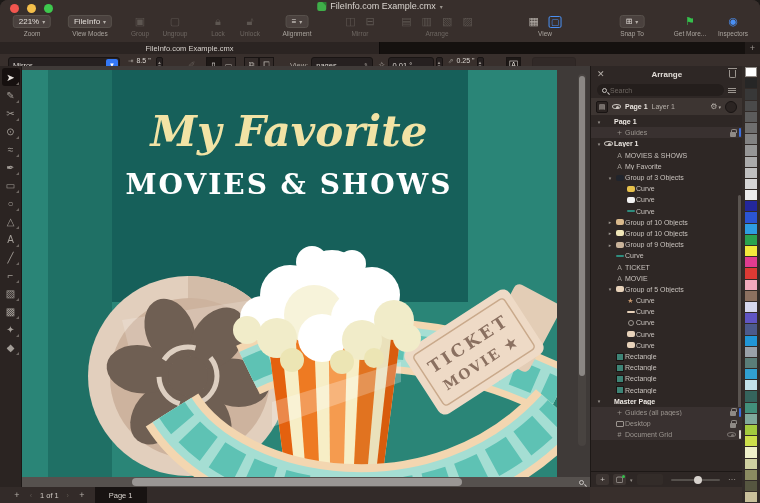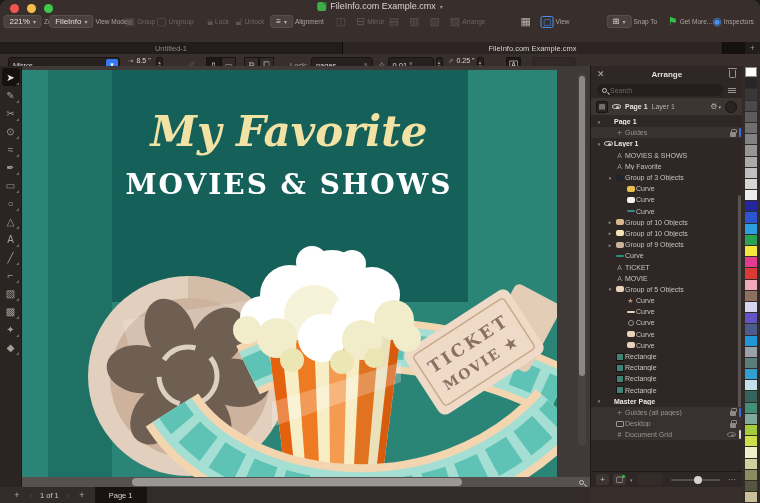--- a/index.html
+++ b/index.html
@@ -11,21 +11,21 @@
   
   .titlebar { position:absolute; left:0; top:0; width:760px; height:14px; background:#382f2c; }
   .tl { position:absolute; top:4px; width:9px; height:9px; border-radius:50%; }
   .tl.red{ left:10px; background:#f2564f; } .tl.yel{ left:27px; background:#f5bf4ataupe; background:#f5bf4a; } .tl.grn{ left:44px; background:#3ec94e; }
   .title-center { position:absolute; left:50%; top:1px; transform:translateX(-50%); display:flex; align-items:center; gap:4px; font-size:9px; color:#d9d4cf; white-space:nowrap; }
   .doc-ic { width:9px; height:9px; background:#3fae49; border-radius:2px; position:relative; }
   .doc-ic:after{ content:""; position:absolute; right:0; top:0; border:2px solid #2c7d34; border-left-color:transparent; border-bottom-color:transparent; }
 
   
   .toolbar { position:absolute; left:0; top:14px; width:760px; height:28px; }
-  .tb-item { position:absolute; top:1px; transform:translateX(-50%); display:flex; align-items:center; gap:2px; }
+  .tb-item { position:absolute; top:1px; transform:translateX(-50%); display:flex; flex-direction:column; align-items:center; gap:2px; }
   .tb-label { font-size:6.5px; color:#aaa49e; white-space:nowrap; }
   .tb-label.dim { color:#6e6762; }
   .pill { height:13px; background:#4a413e; border:1px solid #57504b; border-radius:3px; font-size:8px; color:#e2ddd8; display:flex; align-items:center; gap:3px; padding:0 5px; white-space:nowrap; }
   .pill .caret{ font-size:6px; color:#b5afa9; }
   .tb-ico { font-size:11px; line-height:13px; color:#b5afa9; }
   .tb-ico.dim { color:#5d5651; }
   .ico-row { display:flex; gap:10px; align-items:center; height:13px; }
   .view-active { color:#4a90f4; border:1px solid #4a90f4; border-radius:2px; font-size:9px; line-height:10px; padding:0 1px; }
   .flag { color:#35c04c; } .insp { color:#4a90f4; }
 
@@ -219,21 +219,20 @@
       <span class="tb-ico flag">⚑</span>
       <div class="tb-label">Get More...</div>
     </div>
     <div class="tb-item" style="left:733px">
       <span class="tb-ico insp">◉</span>
       <div class="tb-label">Inspectors</div>
     </div>
   </div>
 
   <div class="tabbar">
-    <div class="tab" style="width:343px">Untitled-1</div>
     <div class="tab active" style="width:380px">FileInfo.com Example.cmx</div>
     <div class="tab-plus">+</div>
   </div>
 
   <div class="propbar">
     <div class="pb" style="left:8px;width:112px">
       <div class="field sel" style="width:112px">
           <span>Mirror</span>
         <span class="sel-btn">▼</span>
         </div>
@@ -259,21 +258,21 @@
     </div>
     <div class="pb" style="left:206px">
       <div class="tgl on">▯</div>
       <div class="tgl">▭</div>
     </div>
     <div class="pb" style="left:244px">
       <div class="tgl">⧉</div>
       <div class="tgl">⧠</div>
     </div>
     <div class="pb" style="left:290px">
-      <span class="pb-label">Lock:</span>
+      <span class="pb-label">View:</span>
       <div class="field" style="width:62px;justify-content:space-between">
         <span>pages</span>
           <span style="font-size:5px;color:#9b958f">⇅</span>
       </div>
     </div>
     <div class="pb" style="left:376px">
       <span class="pb-ico">✧</span>
       <div class="field" style="width:46px">
           <span>0.01 °</span>
         </div>

